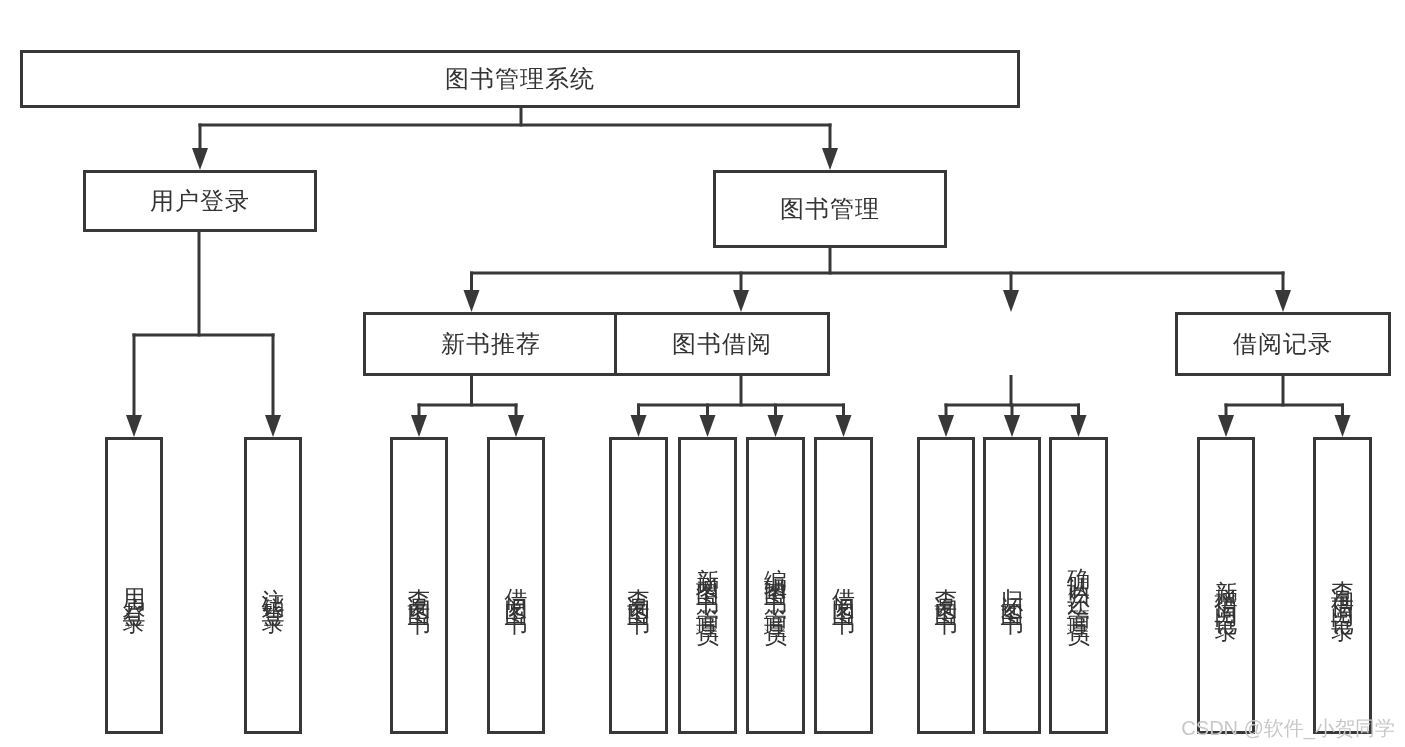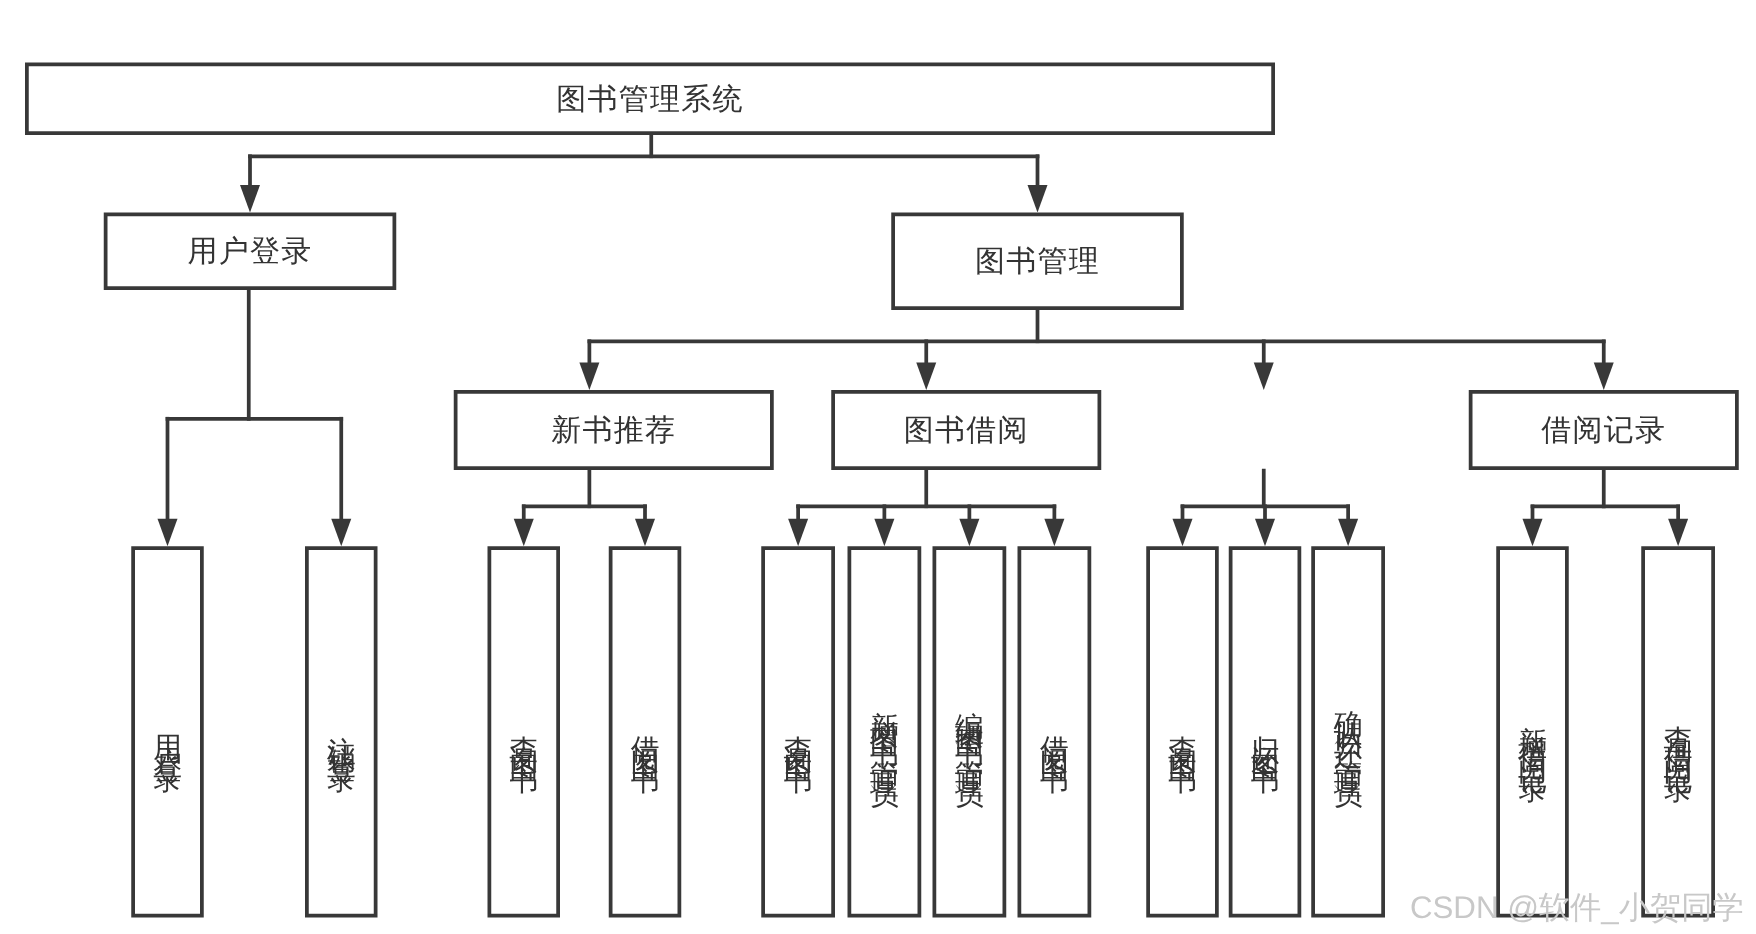--- a/index.html
+++ b/index.html
@@ -30,30 +30,30 @@
     writing-mode:vertical-rl;
     font-size:23px;
     letter-spacing:8px;
     line-height:1;
     white-space:nowrap;
   }
   .watermark{
     position:absolute;
     right:10px;bottom:5px;
     color:var(--watermark);
-    font-size:25px;
+    font-size:20px;
     white-space:nowrap;
     z-index:5;
   }
   
   #n-root{left:20px;top:13px;width:1000px;height:58px;margin-top:37px;}
   #n-login{left:83px;top:170px;width:234px;height:62px;}
   #n-mgmt{left:713px;top:170px;width:234px;height:78px;}
   #n-newbooks{left:363px;top:312px;width:256px;height:64px;}
-  #n-borrow{left:665px;top:312px;width:216px;height:64px;}
+  #n-borrow{left:614px;top:312px;width:216px;height:64px;}
   #n-current{left:903px;top:312px;width:216px;height:64px;}
   #n-records{left:1175px;top:312px;width:216px;height:64px;}
   .leaf{top:437px;height:297px;width:58px;}
   #l-login1{left:105px;}
   #l-login2{left:244px;}
   #l-nb1{left:390px;}
   #l-nb2{left:487px;}
   #l-bw1{left:609px;width:59px;}
   #l-bw2{left:678px;width:59px;}
   #l-bw3{left:746px;width:59px;}

